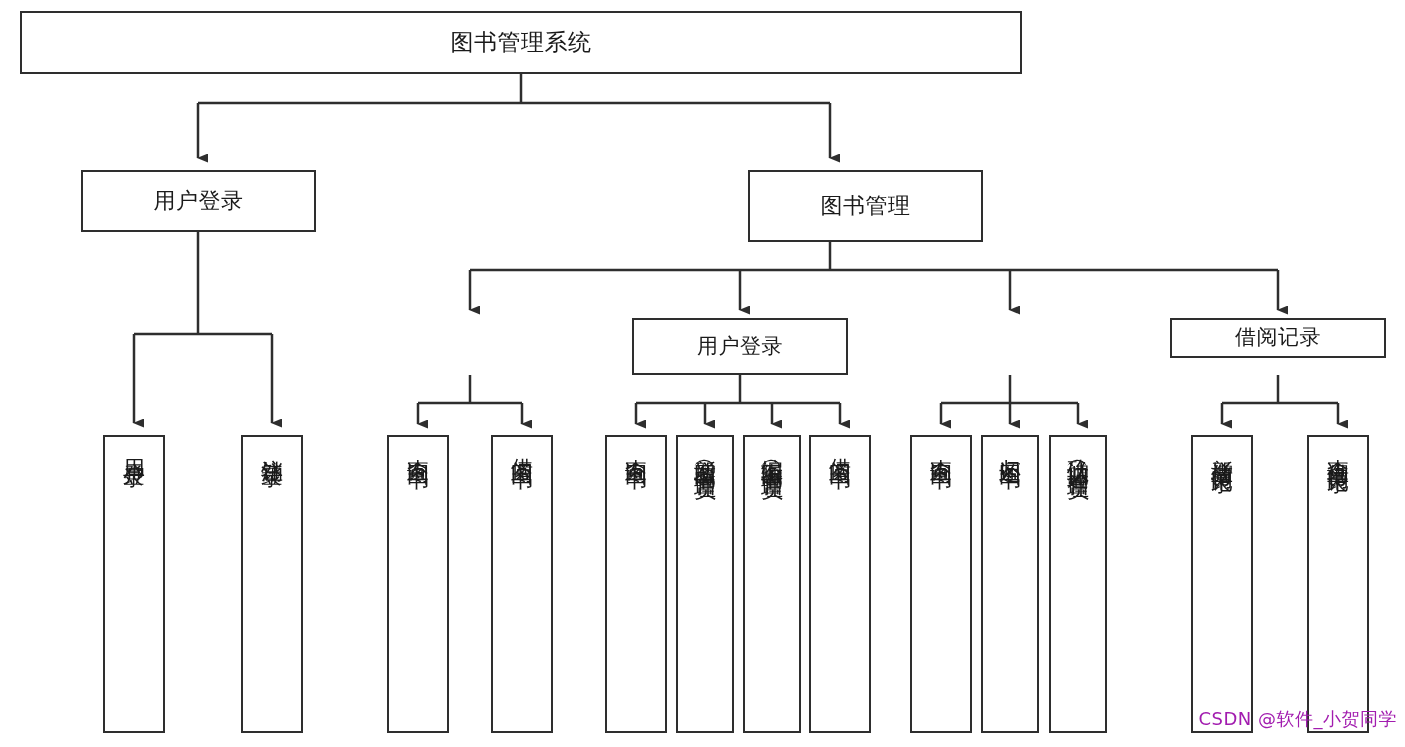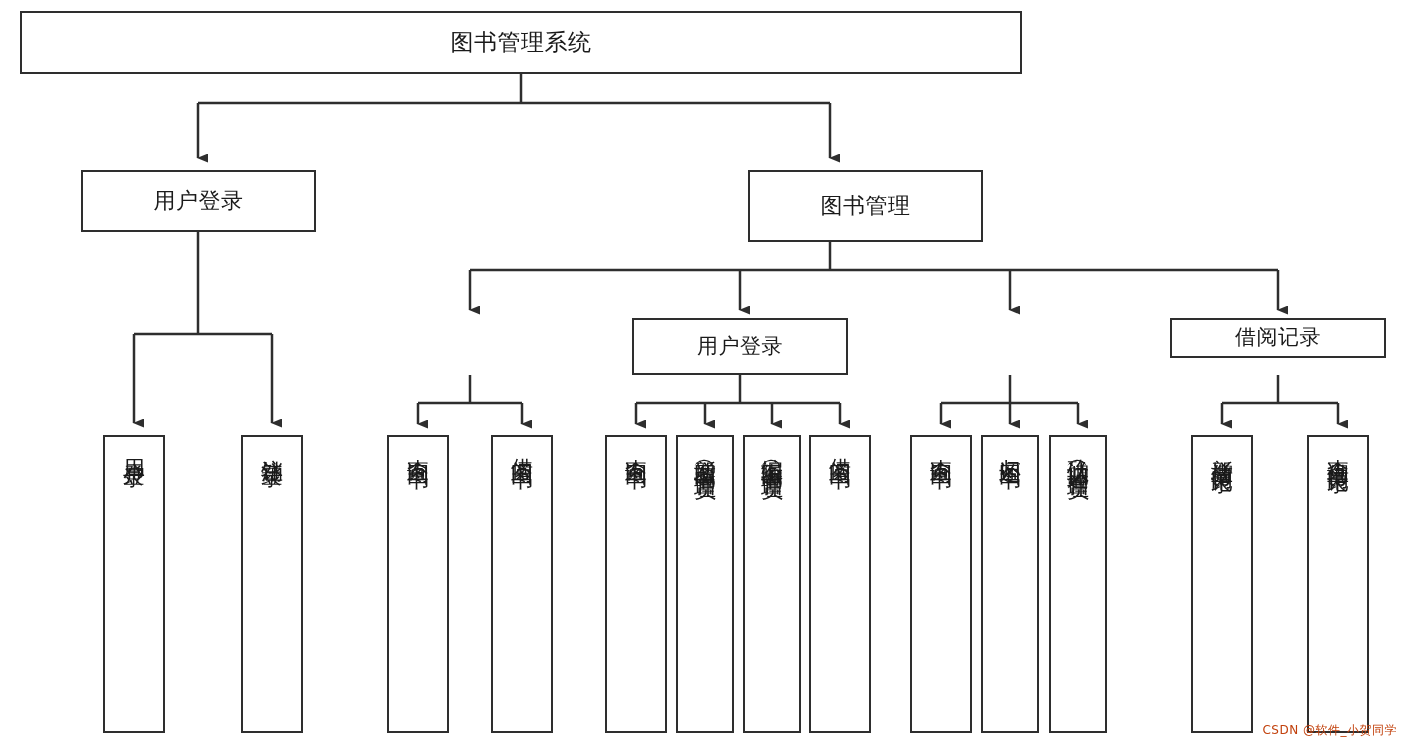--- a/index.html
+++ b/index.html
@@ -60,23 +60,23 @@
   }
   
   .lvl-root .label { font-size: 23px; }
   .lvl-2 .label    { font-size: 22px; }
   .lvl-3 .label    { font-size: 21px; }
   .lvl-leaf .label { font-size: 22px; }
 
   #watermark {
     position: absolute;
     right: 8px;
-    bottom: 8px;
-    font-size: 12px;
-    color: #c2410c;
+    bottom: 16px;
+    font-size: 18px;
+    color: #a21caf;
     letter-spacing: 0.5px;
     white-space: nowrap;
     pointer-events: none;
   }
 </style>
 </head>
 <body>
 
 <div id="diagram-root">
 

